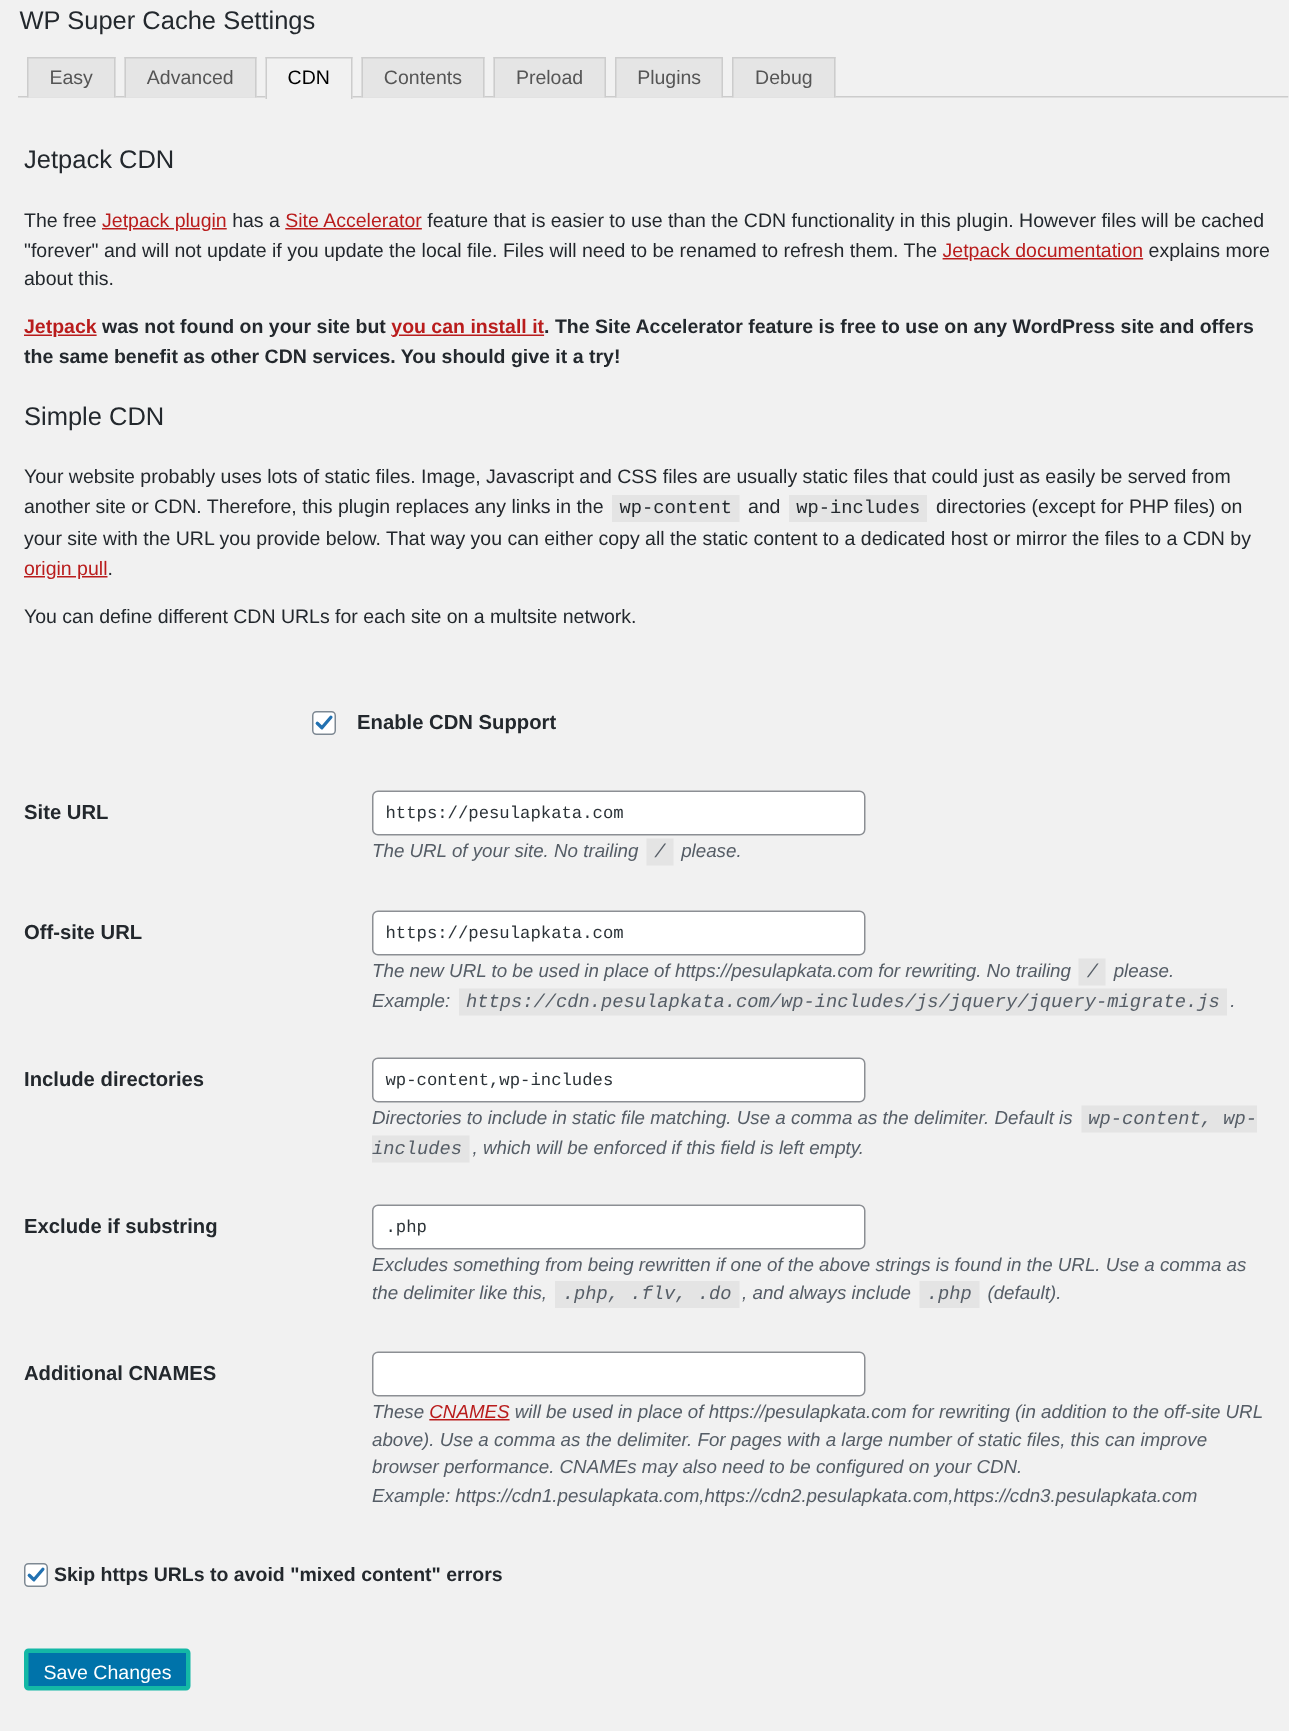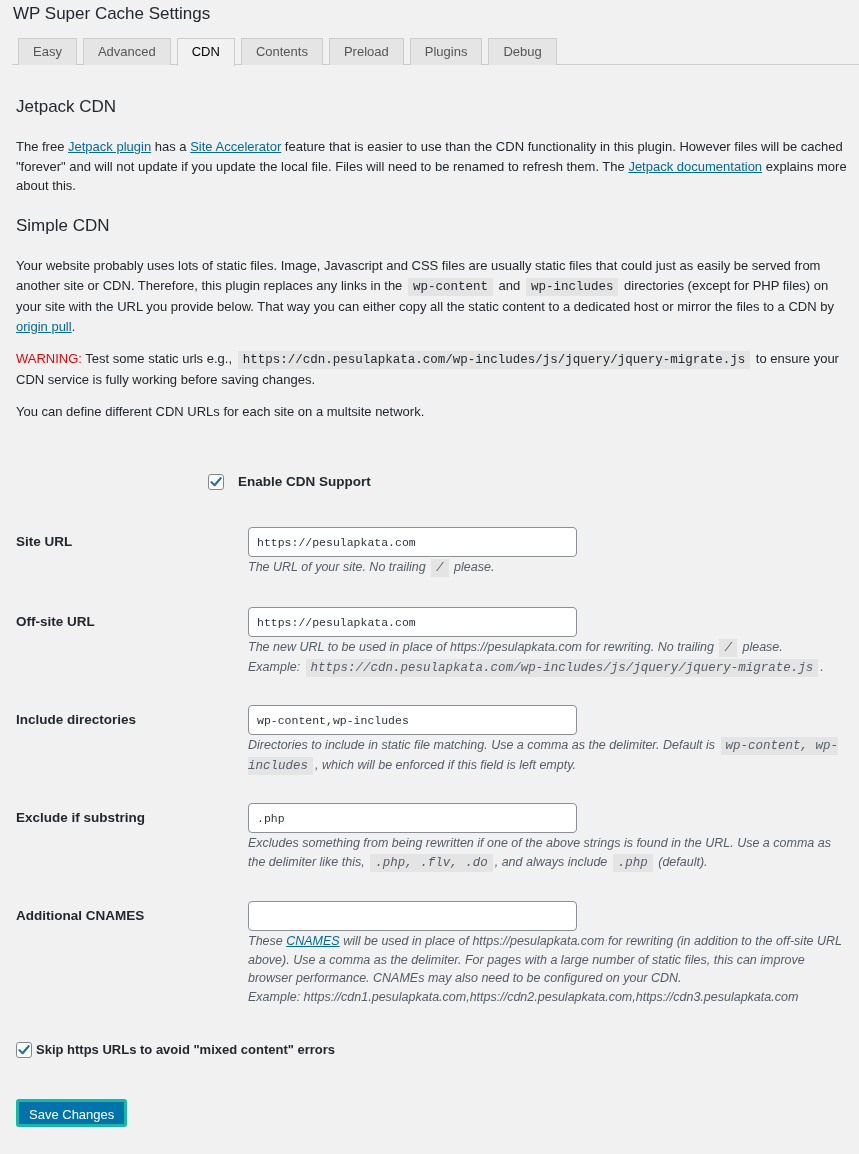--- a/index.html
+++ b/index.html
@@ -4,21 +4,21 @@
 <style>
   * { box-sizing: border-box; }
   html, body { margin: 0; padding: 0; }
   body {
     width: 859px; height: 1154px; overflow: hidden;
     background: #f1f1f1; color: #23282d;
     font-family: "Liberation Sans", "DejaVu Sans", sans-serif;
     font-size: 13px; line-height: 1.5;
     position: relative;
   }
-  a { color: #0369a1; text-decoration: underline; }
+  a { color: #b91c1c; text-decoration: underline; }
   code {
     font-family: "Liberation Mono", "DejaVu Sans Mono", monospace;
     background: #e4e4e4; padding: 2px 5px; font-size: 12.5px;
     margin: 0 2px;
   }
   .page-title {
     position: absolute; left: 13px; top: 2px; margin: 0;
     font-size: 17px; font-weight: 400; color: #23282d; line-height: 24px;
   }
   .tabs {
@@ -82,24 +82,24 @@
   <div class="tab active">CDN</div>
   <div class="tab">Contents</div>
   <div class="tab">Preload</div>
   <div class="tab">Plugins</div>
   <div class="tab">Debug</div>
 </div>
 
 <div class="content">
   <h2>Jetpack CDN</h2>
   <p class="p1"><span>The free </span><a href="#">Jetpack plugin</a><span> has a </span><a href="#">Site Accelerator</a><span> feature that is easier to use than the CDN functionality in this plugin. However files will be cached "forever" and will not update if you update the local file. Files will need to be renamed to refresh them. The </span><a href="#">Jetpack documentation</a><span> explains more about this.</span></p>
+  <p class="p2"><a href="#">Jetpack</a><span> was not found on your site but </span><a href="#">you can install it</a><span>. The Site Accelerator feature is free to use on any WordPress site and offers the same benefit as other CDN services. You should give it a try!</span></p>
 
   <h2 class="h-simple">Simple CDN</h2>
   <p class="p3"><span>Your website probably uses lots of static files. Image, Javascript and CSS files are usually static files that could just as easily be served from another site or CDN. Therefore, this plugin replaces any links in the </span><code>wp-content</code><span> and </span><code>wp-includes</code><span> directories (except for PHP files) on your site with the URL you provide below. That way you can either copy all the static content to a dedicated host or mirror the files to a CDN by </span><a href="#">origin pull</a><span>.</span></p>
-  <p class="p4"><span class="warn">WARNING:</span><span> Test some static urls e.g., </span><code>https://cdn.pesulapkata.com/wp-includes/js/jquery/jquery-migrate.js</code><span> to ensure your CDN service is fully working before saving changes.</span></p>
   <p class="p5">You can define different CDN URLs for each site on a multsite network.</p>
 </div>
 
 <div class="enable-row">
   <span class="cb">
     <svg viewBox="0 0 14 14">
         <path d="M2.5 7.2 L5.6 10.2 L11.6 3.2" stroke="#2271b1" stroke-width="2.2" fill="none" stroke-linecap="round" stroke-linejoin="round"></path>
       </svg>
   </span>
   <span class="label">Enable CDN Support</span>

